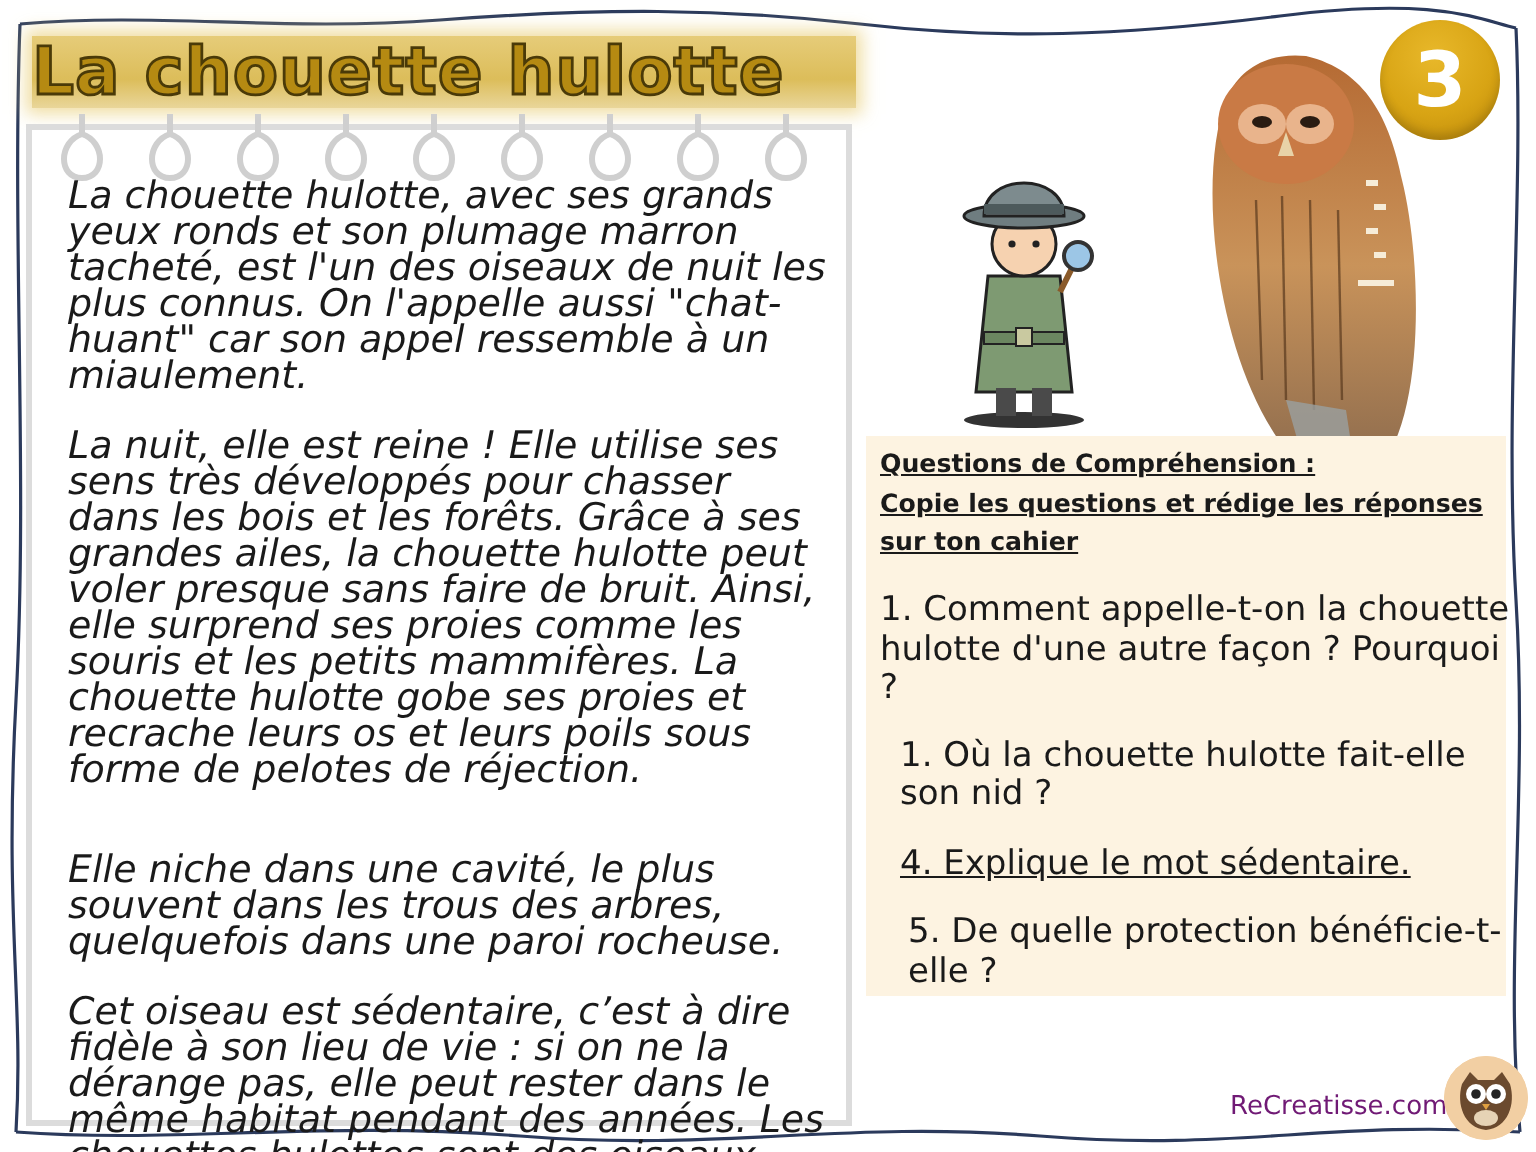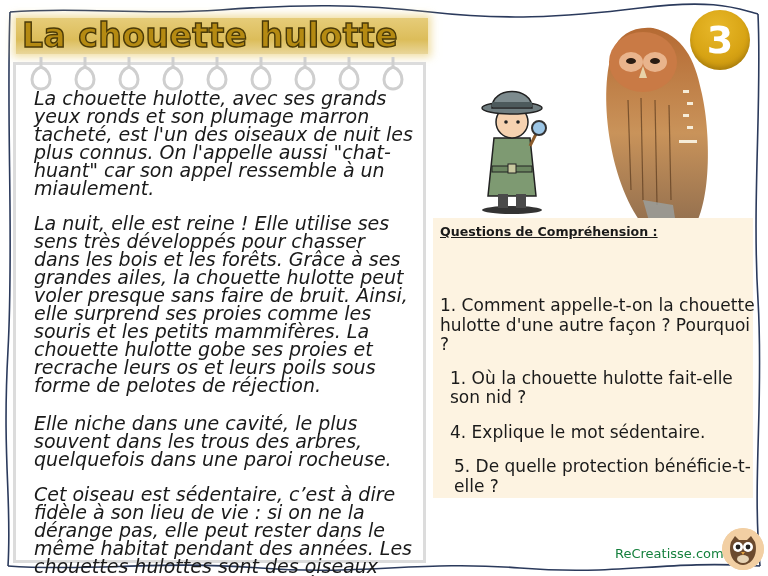--- a/index.html
+++ b/index.html
@@ -9,37 +9,37 @@
   
   .frame { position: absolute; left: 0; top: 0; width: 768px; height: 576px; pointer-events: none; }
 
   
   .title-banner {
     position: absolute; left: 16px; top: 18px; width: 412px; height: 36px;
     background: linear-gradient(to bottom, #e6cc79 0%, #dcbd5a 60%, #e9d69a 100%);
     box-shadow: 0 0 8px 3px rgba(236, 214, 140, 0.8);
   }
   .title-text {
-    position: absolute; left: 16px; top: 14px; width: 388px; text-align: center;
+    position: absolute; left: 16px; top: 14px; width: 388px; text-align: left;
     font-family: "DejaVu Sans", sans-serif; font-weight: bold; font-size: 33px; letter-spacing: 0.5px;
     color: #b58a12;
     -webkit-text-stroke: 1.4px #4a3a08;
     line-height: 44px;
   }
 
   
   .notepad {
     position: absolute; left: 13px; top: 62px; width: 413px; height: 501px;
     background: #ffffff; border: 3px solid #dcdcdc;
   }
   .rings { position: absolute; left: 13px; top: 53px; width: 413px; height: 40px; }
 
   .story { position: absolute; left: 34px; top: 89px; width: 382px; font-size: 19px; line-height: 18px; font-style: italic; }
   .story p { margin-bottom: 17px; }
-  .story p.p2 { margin-bottom: 20px; }
+  .story p.p2 { margin-bottom: 32px; }
 
   
   .detective { position: absolute; left: 472px; top: 76px; width: 80px; height: 140px; }
   .owl { position: absolute; left: 583px; top: 10px; width: 135px; height: 232px; }
 
   .badge {
     position: absolute; left: 690px; top: 10px; width: 60px; height: 60px; border-radius: 50%;
     background: radial-gradient(circle at 45% 30%, #e8b82a 0%, #d8a414 55%, #b8850a 100%);
     color: #ffffff; font-weight: bold; font-size: 38px; text-align: center; line-height: 60px;
     font-family: "DejaVu Sans", sans-serif;
@@ -49,24 +49,24 @@
   
   .questions {
     position: absolute; left: 433px; top: 218px; width: 320px; height: 280px;
     background: #fdf3e1;
   }
   .q-head { position: absolute; left: 440px; top: 222px; width: 312px; font-size: 12.6px; line-height: 19.5px; text-decoration: underline; font-weight: 600; }
   .q-list { position: absolute; left: 440px; top: 296px; width: 315px; font-size: 17px; line-height: 19.5px; }
   .q { margin-bottom: 14px; }
   .q.i2 { padding-left: 4px; }
   .q.i3 { padding-left: 10px; margin-bottom: 15px; }
-  .q.i4 { padding-left: 10px; margin-bottom: 15px; }
+  .q.i4 { padding-left: 10px; margin-bottom: 15px; text-decoration: underline; }
   .q.i5 { padding-left: 14px; }
 
-  .site { position: absolute; left: 615px; top: 546px; font-size: 13px; color: #15803d; }
+  .site { position: absolute; left: 615px; top: 546px; font-size: 13px; color: #701a75; }
   .logo { position: absolute; left: 722px; top: 528px; width: 42px; height: 42px; border-radius: 50%; background: #f2cfa3; overflow: hidden; }
 </style>
 </head>
 <body>
 
 <svg class="frame" viewBox="0 0 768 576">
   <path d="M10 12 C 80 6, 140 16, 220 10 S 360 4, 430 12 S 560 18, 640 8 S 740 10, 758 14" fill="none" stroke="#2b3a5c" stroke-width="1.6"></path>
   <path d="M758 14 C 762 100, 752 200, 758 300 S 752 480, 760 566" fill="none" stroke="#2b3a5c" stroke-width="1.6"></path>
   <path d="M10 12 C 6 120, 14 240, 8 350 S 12 500, 8 566" fill="none" stroke="#2b3a5c" stroke-width="1.6"></path>
   <path d="M8 566 C 90 572, 160 560, 260 568 S 420 560, 520 568 S 660 560, 760 566" fill="none" stroke="#2b3a5c" stroke-width="1.6"></path>
@@ -150,20 +150,21 @@
     <rect x="96" y="130" width="18" height="3"></rect>
   </g>
   <path d="M60 190 L70 225 L95 228 L90 195 Z" fill="#9aa0a0" opacity="0.8"></path>
 </svg>
 
 <div class="badge">3</div>
 
 <div class="questions"></div>
 <div class="q-head">
   <div>Questions de Compréhension :</div>
+  <div>Copie les questions et rédige les réponses sur ton cahier</div>
 </div>
 <div class="q-list">
   <div class="q">1. Comment appelle-t-on la chouette hulotte d'une autre façon ? Pourquoi ?</div>
   <div class="q i3">1. Où la chouette hulotte fait-elle son nid ?</div>
   <div class="q i4">4. Explique le mot sédentaire.</div>
   <div class="q i5">5. De quelle protection bénéficie-t-elle ?</div>
 </div>
 
 <div class="site">ReCreatisse.com</div>
 <svg class="logo" viewBox="0 0 42 42">

